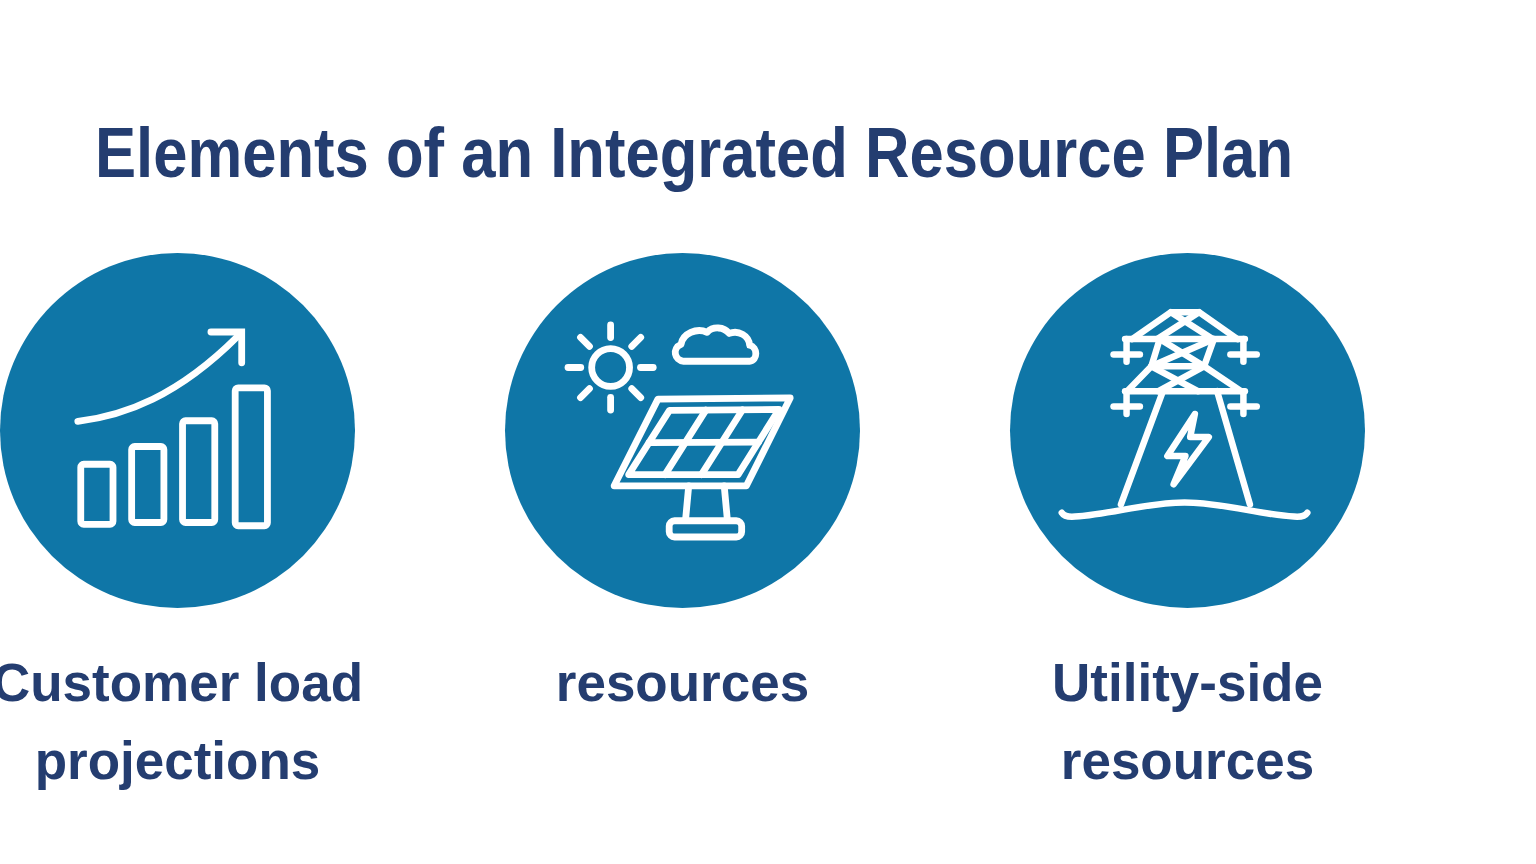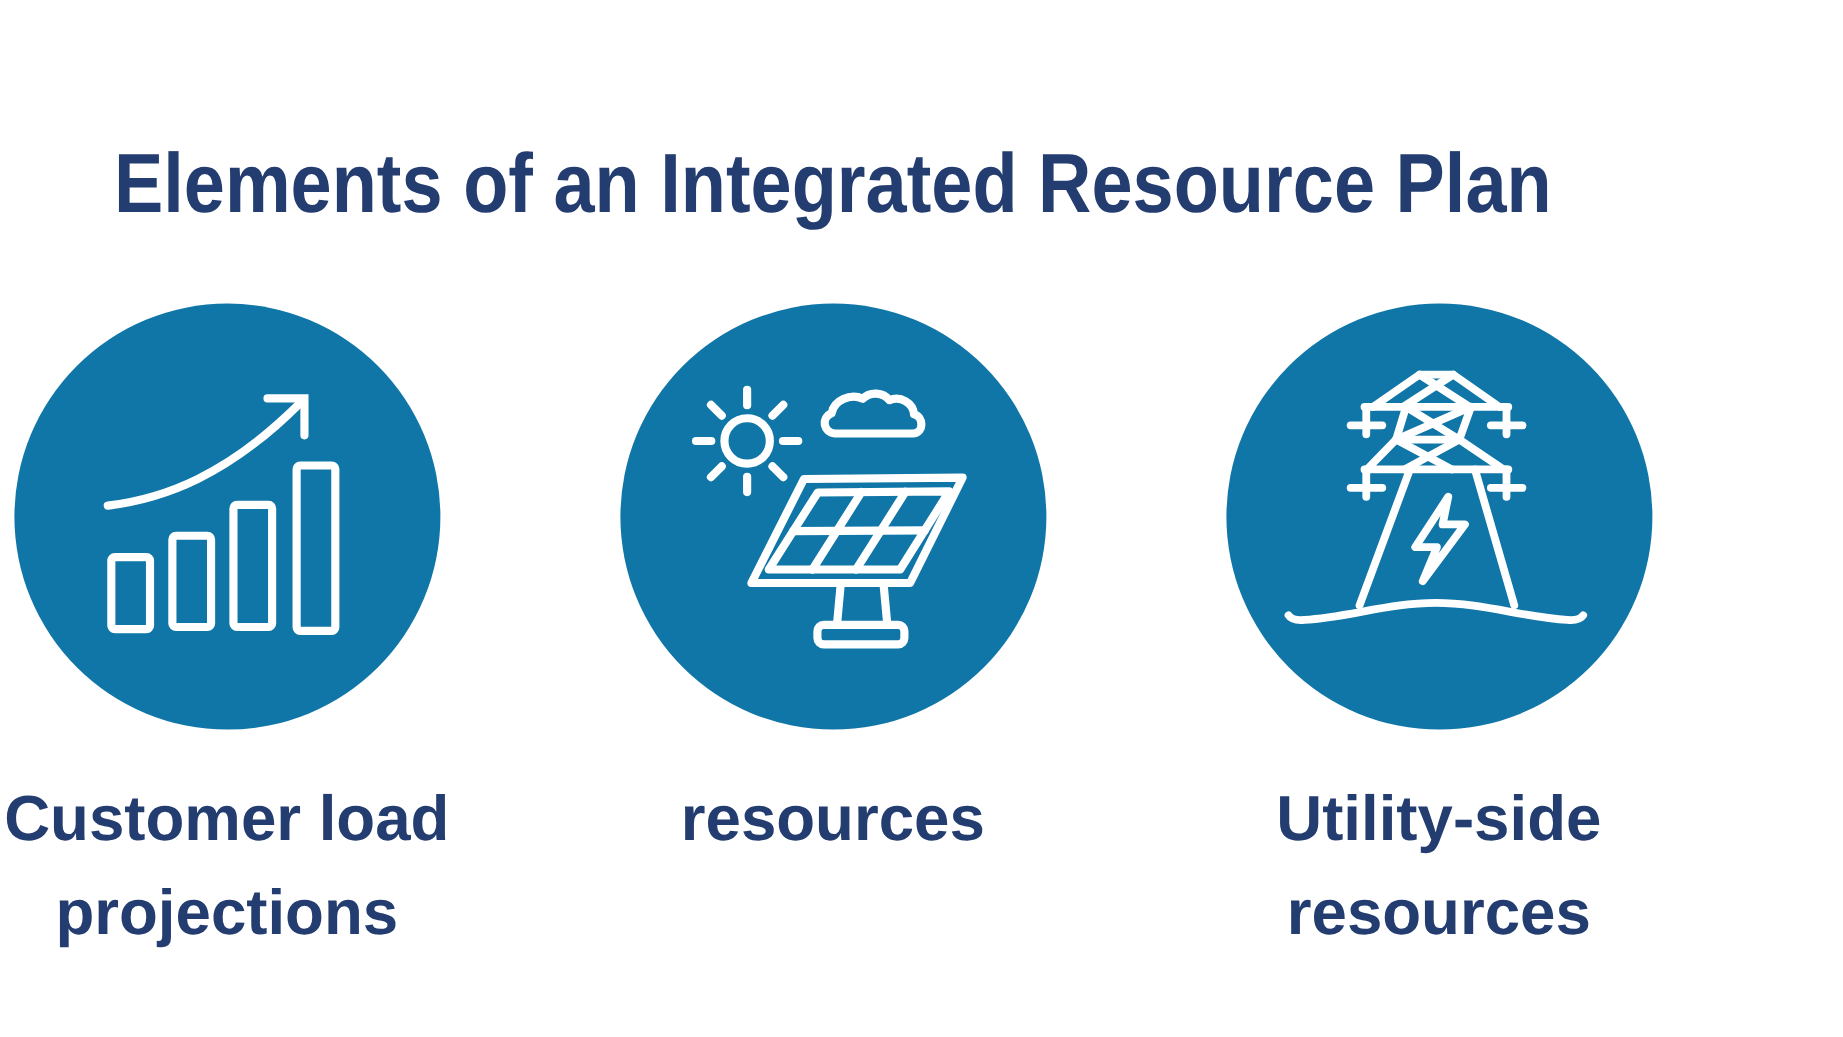--- a/index.html
+++ b/index.html
@@ -31,21 +31,20 @@
     color: var(--text-color);
     transform: scaleX(0.88);
     white-space: nowrap;
   }
   .items {
     position: absolute;
     top: 253px;
     left: 0;
     width: 100%;
     display: flex;
-    justify-content: center;
     gap: 150px;
   }
   .item {
     width: 355px;
     display: flex;
     flex-direction: column;
     align-items: center;
   }
   .circle {
     width: 355px;

